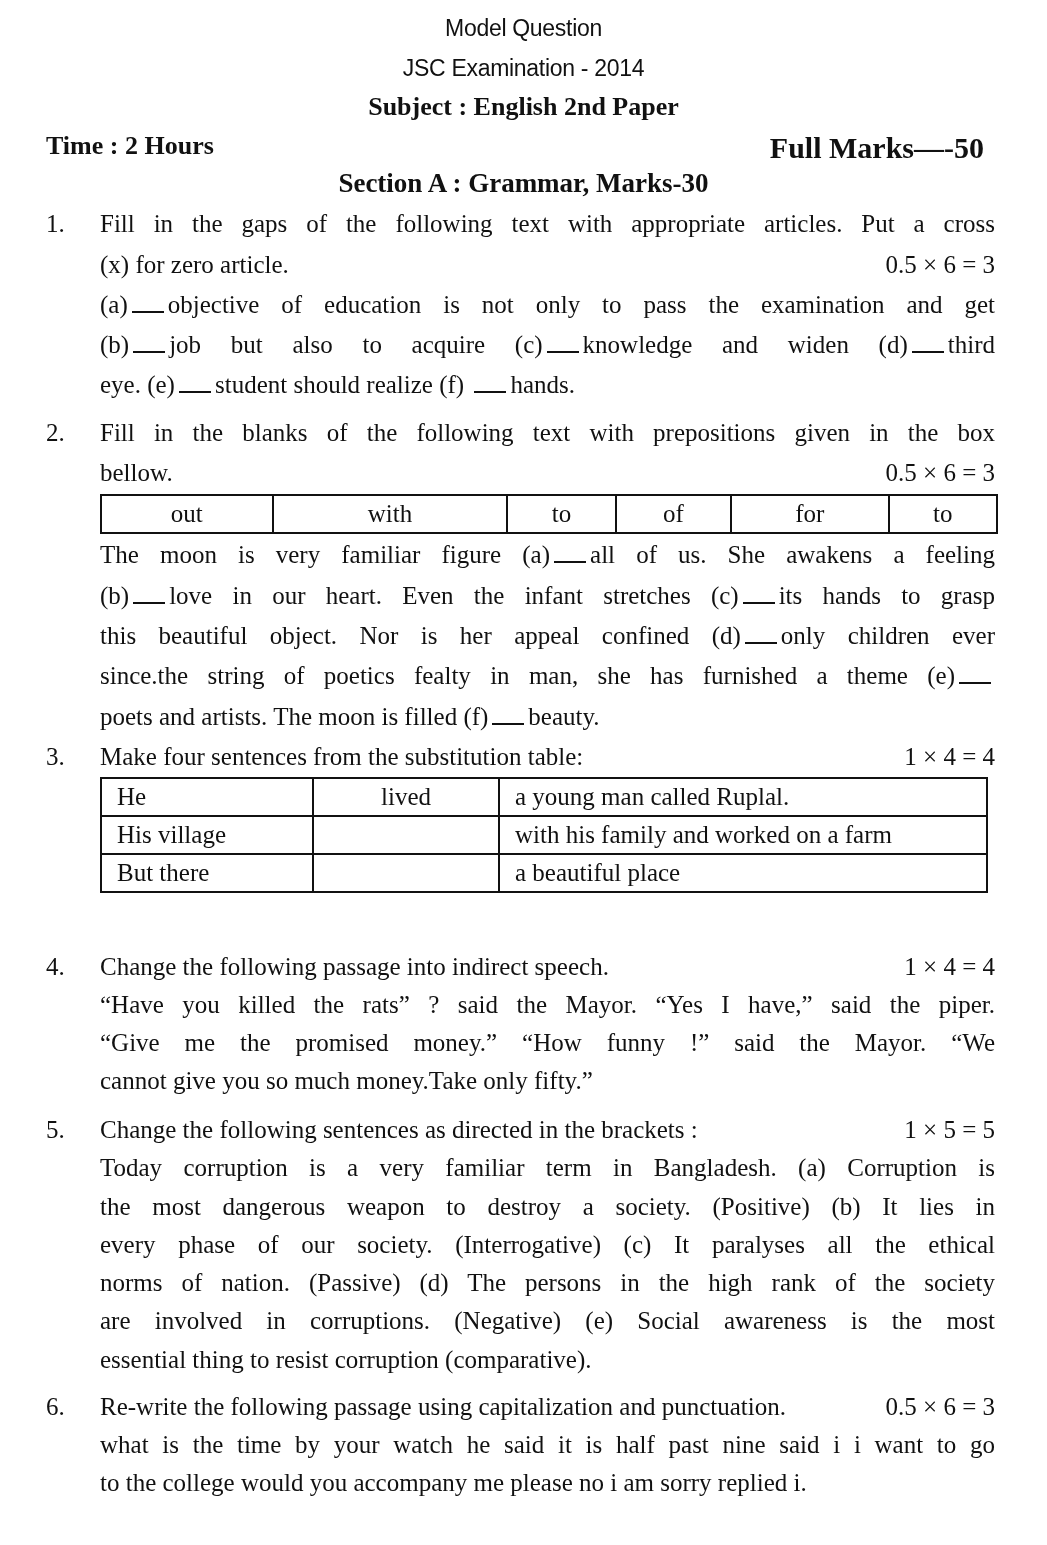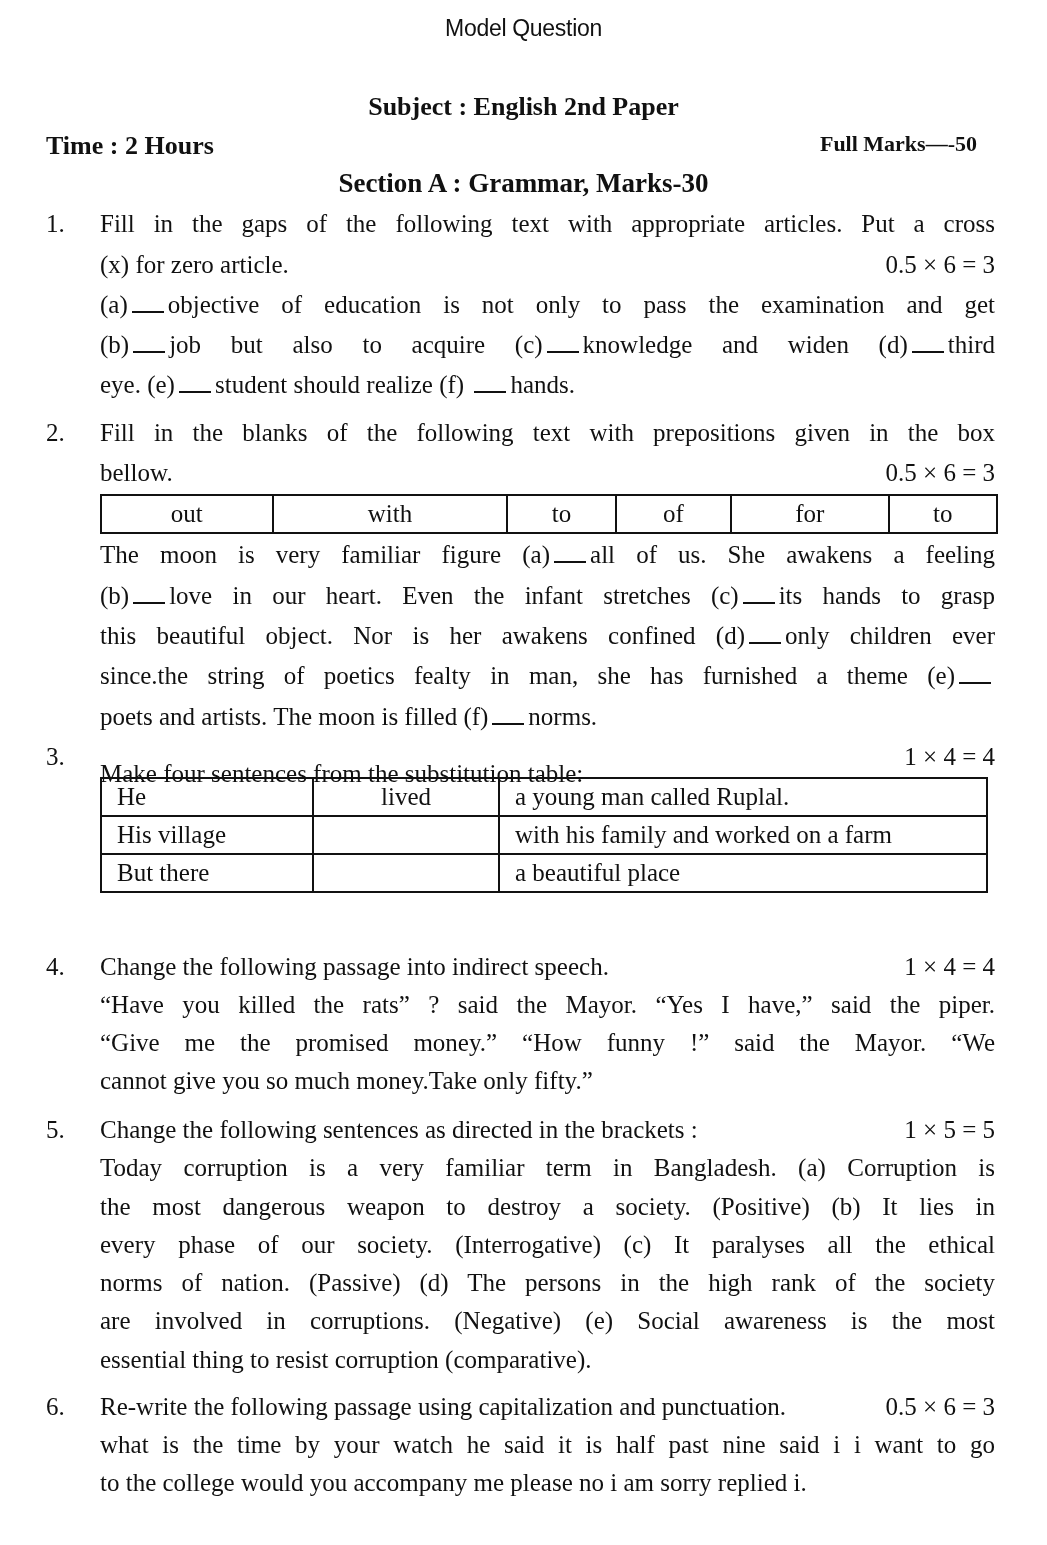--- a/index.html
+++ b/index.html
@@ -2,41 +2,42 @@
 <html><head>
 <meta charset="utf-8">
 <style>
   html, body { margin: 0; padding: 0; background: #ffffff; }
   body { width: 1047px; height: 1545px; position: relative; overflow: hidden; color: #111; font-family: "Liberation Serif", serif; }
   .page { position: absolute; left: 0; top: 0; width: 1047px; height: 1250px; border-radius: 27px; }
   .hdr { position: absolute; left: 0; width: 1047px; text-align: center; }
   .hdr-sans { font-family: "Liberation Sans", sans-serif; font-size: 23px; letter-spacing: -0.3px; }
   .hdr-serif { font-family: "Liberation Serif", serif; font-weight: bold; font-size: 26px; }
   .time { position: absolute; left: 46px; top: 131px; font-weight: bold; font-size: 26px; }
-  .fullmarks { position: absolute; right: 70px; top: 131px; font-weight: bold; font-size: 22px; }
+  .fullmarks { position: absolute; right: 63px; top: 131px; font-weight: bold; font-size: 30px; }
   .section { position: absolute; left: 0; width: 1047px; top: 168px; text-align: center; font-weight: bold; font-size: 27px; }
   .section span { text-decoration-thickness: 2px; text-underline-offset: 4px; }
   .q { position: absolute; left: 0; width: 1047px; font-size: 25px; }
   .qnum { position: absolute; left: 46px; }
   .line { position: absolute; left: 100px; width: 895px; white-space: nowrap; text-align: justify; text-align-last: justify; }
   .line.left { text-align: center; text-align-last: left; }
   .marks { position: absolute; right: 52px; white-space: nowrap; }
   .blank { display: inline-block; width: 32px; border-bottom: 2px solid #111; height: 6px; margin: 0 4px; }
   table.prep { position: absolute; left: 100px; top: 494px; width: 898px; border-collapse: collapse; font-size: 25px; }
   table.prep td { border: 2px solid #111; text-align: center; height: 36px; padding: 0; margin-left: 36px; }
   table.sub { position: absolute; left: 100px; top: 777px; width: 888px; border-collapse: collapse; font-size: 25px; }
   table.sub td { border: 2px solid #111; height: 36px; padding: 0 0 0 15px; }
   table.sub td.c2 { text-align: center; padding: 0; }
 </style>
 </head>
 <body>
 
 <div class="page">
 
   <div class="hdr hdr-sans" style="top:15px">Model Question</div>
+  <div class="hdr hdr-sans" style="top:55px">JSC Examination - 2014</div>
   <div class="hdr hdr-serif" style="top:92px">Subject : English 2nd Paper</div>
   <div class="time">Time : 2 Hours</div>
   <div class="fullmarks">Full Marks—-50</div>
   <div class="section"><span>Section  A : Grammar, Marks-30</span></div>
 
   <div class="q">
     <span class="qnum" style="top:210px">1.</span>
     <div class="line" style="top:210px">Fill in the gaps of the following text with appropriate articles. Put a cross</div>
     <div class="line left" style="top:251px">(x) for zero article.</div>
     <span class="marks" style="top:251px">0.5 × 6 = 3</span>
@@ -57,28 +58,28 @@
         <td>with</td>
         <td>to</td>
         <td>of</td>
         <td>for</td>
         <td>to</td>
       </tr>
     </tbody>
       </table>
     <div class="line" style="top:541px"><span>The moon is very familiar figure  (a)</span><span class="blank"></span><span>all of us. She awakens a feeling</span></div>
     <div class="line" style="top:582px"><span>(b)</span><span class="blank"></span><span>love in our heart. Even the infant stretches (c)</span><span class="blank"></span><span>its hands to grasp</span></div>
-    <div class="line" style="top:622px"><span>this beautiful object. Nor is her awakens confined (d)</span><span class="blank"></span><span>only children ever</span></div>
+    <div class="line" style="top:622px"><span>this beautiful object. Nor is her appeal confined (d)</span><span class="blank"></span><span>only children ever</span></div>
     <div class="line" style="top:662px"><span>since.the string of poetics fealty in man, she has furnished a theme (e)</span><span class="blank"></span></div>
-    <div class="line left" style="top:703px"><span>poets and artists. The moon is filled (f)</span><span class="blank"></span><span>norms.</span></div>
+    <div class="line left" style="top:703px"><span>poets and artists. The moon is filled (f)</span><span class="blank"></span><span>beauty.</span></div>
   </div>
 
   <div class="q">
     <span class="qnum" style="top:743px">3.</span>
-    <div class="line left" style="top:760px">Make four sentences from the substitution table:</div>
+    <div class="line left" style="top:743px">Make four sentences from the substitution table:</div>
     <span class="marks" style="top:743px">1 × 4 = 4</span>
     <table class="sub">
       <colgroup>
           <col style="width:212px">
           <col style="width:186px">
           <col>
         </colgroup>
       <tbody>
       <tr>
         <td>He</td>

